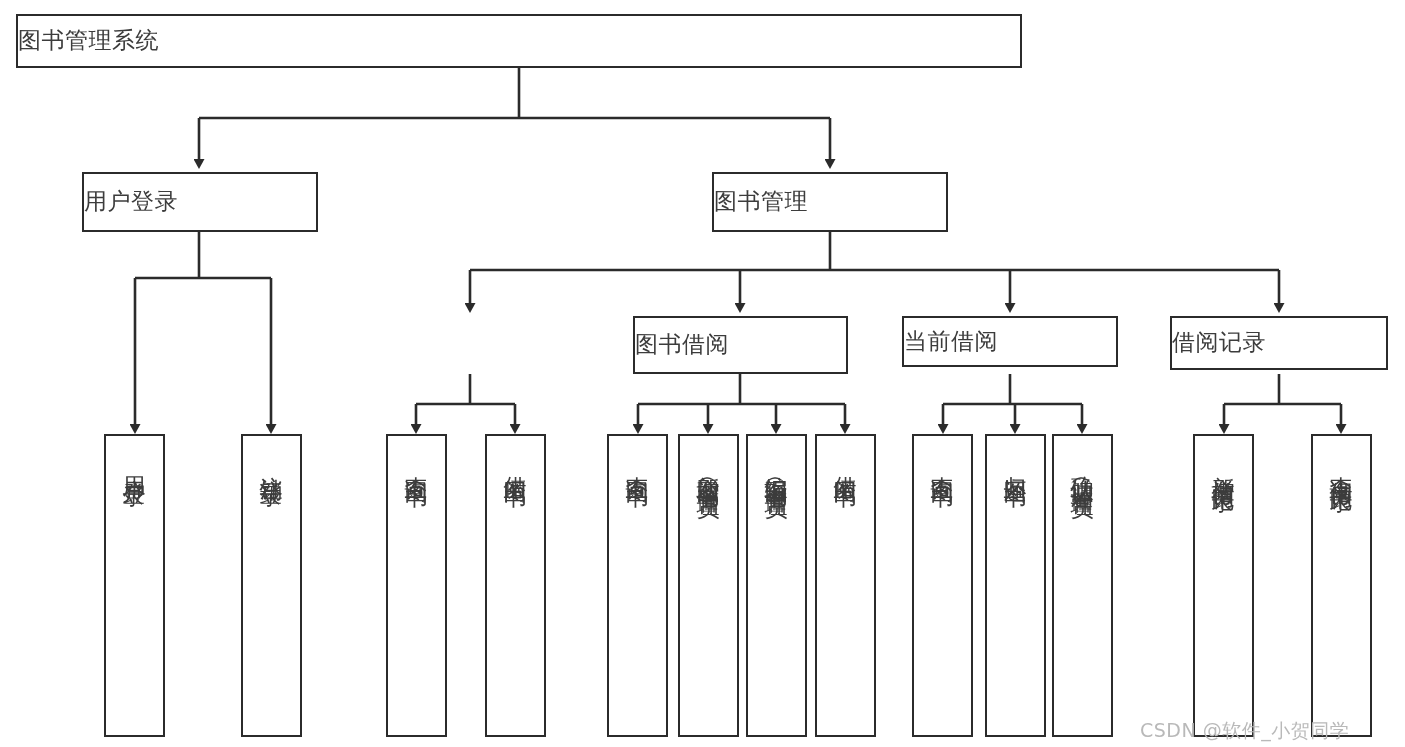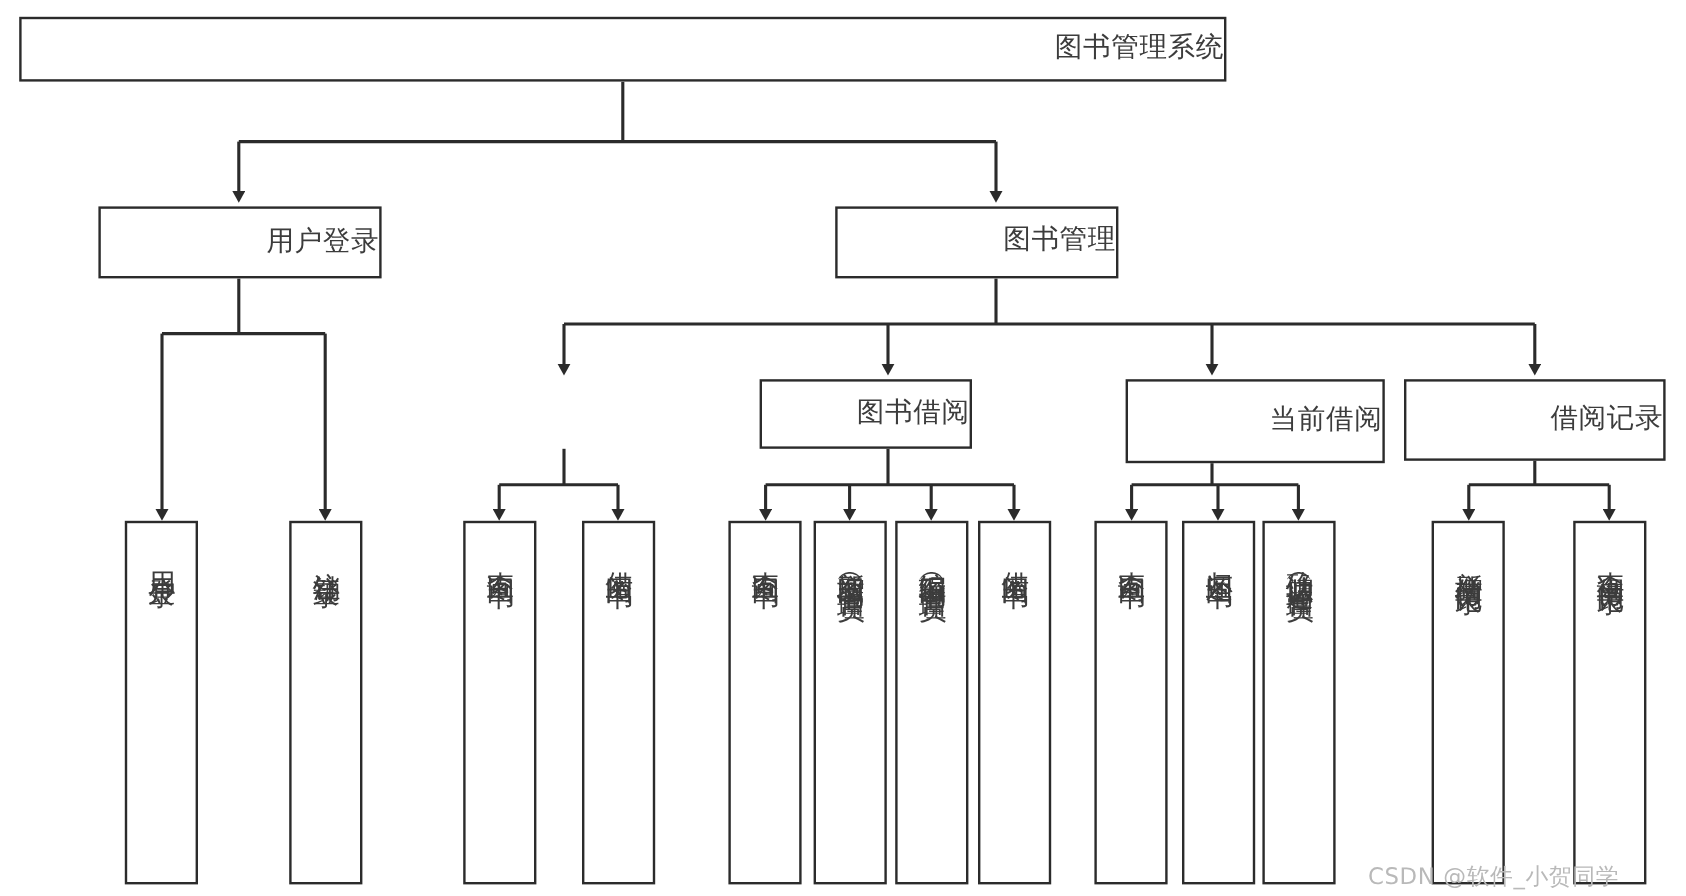--- a/index.html
+++ b/index.html
@@ -25,21 +25,21 @@
     height: 747px;
     pointer-events: none;
   }
   .node {
     position: absolute;
     box-sizing: border-box;
     border: 2.5px solid #2b2b2b;
     background: #ffffff;
     display: flex;
     align-items: center;
-    justify-content: flex-end;
+    justify-content: flex-start;
     overflow: hidden;
   }
   .node-label {
     color: #3c3c3c;
     font-size: 23px;
     line-height: 1.12;
     letter-spacing: 0.5px;
     text-align: center;
     white-space: nowrap;
   }
@@ -119,31 +119,31 @@
     </g>
   </svg>
 
   <div class="node" style="left:16px; top:14px; width:1006px; height:54px;">
     <span class="node-label">图书管理系统</span>
   </div>
 
   <div class="node" style="left:82px; top:172px; width:236px; height:60px;">
     <span class="node-label">用户登录</span>
   </div>
-  <div class="node" style="left:696px; top:172px; width:236px; height:60px;font-family:Liberation Mono, monospace;">
+  <div class="node" style="left:712px; top:172px; width:236px; height:60px;">
     <span class="node-label">图书管理</span>
   </div>
 
-  <div class="node" style="left:633px; top:316px; width:177px; height:58px;">
+  <div class="node" style="left:633px; top:316px; width:215px; height:58px;">
     <span class="node-label">图书借阅</span>
   </div>
-  <div class="node" style="left:902px; top:316px; width:216px; height:70px;margin-left:36px;">
+  <div class="node" style="left:902px; top:316px; width:216px; height:51px;">
     <span class="node-label">当前借阅</span>
   </div>
-  <div class="node" style="left:1170px; top:316px; width:218px; height:68px;">
+  <div class="node" style="left:1170px; top:316px; width:218px; height:54px;">
     <span class="node-label">借阅记录</span>
   </div>
 
   <div class="node vertical" style="left:104px; top:434px; width:61px; height:303px;">
     <span class="node-label">用户登录</span>
   </div>
   <div class="node vertical" style="left:241px; top:434px; width:61px; height:303px;">
     <span class="node-label">注销登录</span>
   </div>
 

